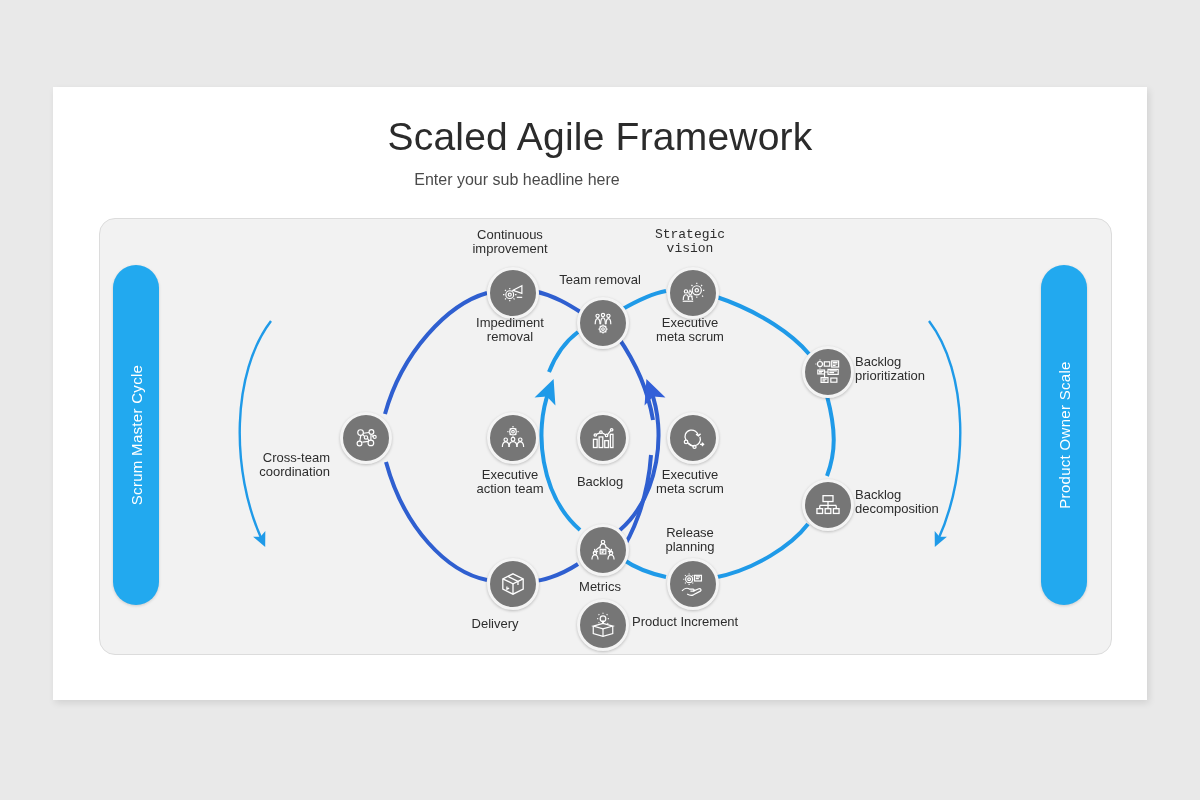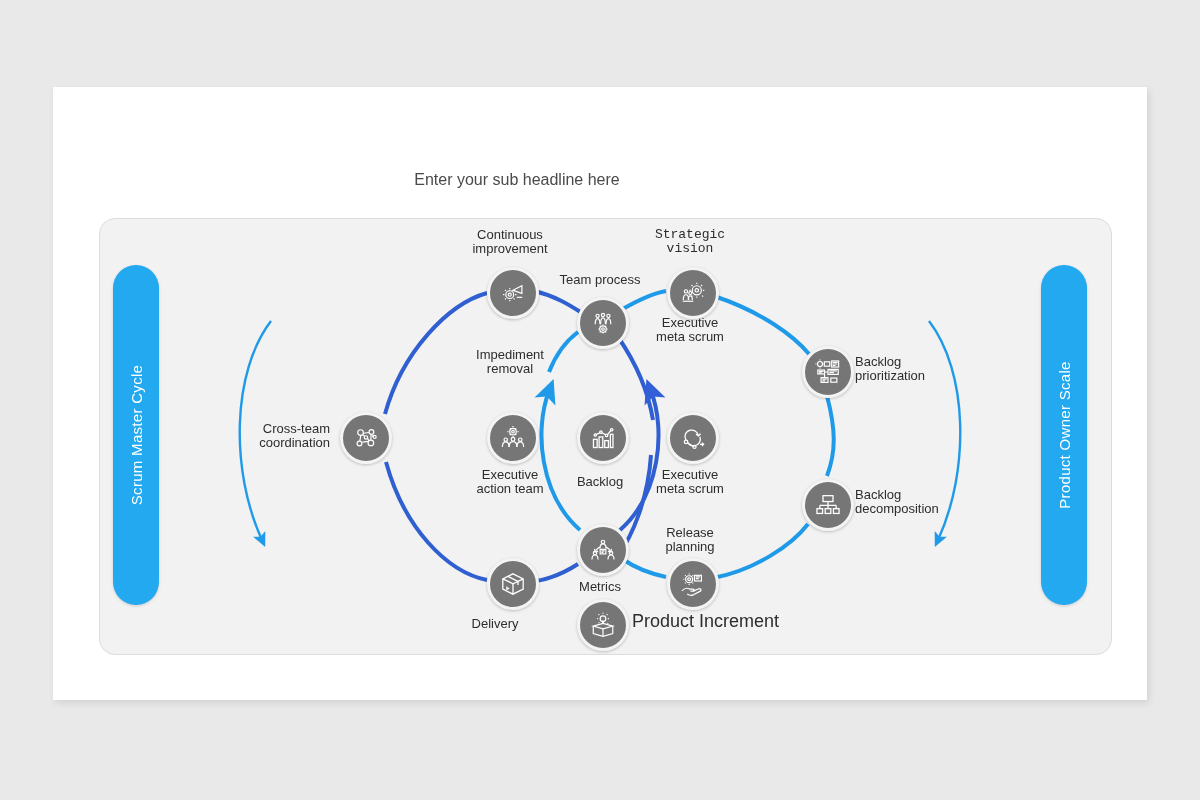--- a/index.html
+++ b/index.html
@@ -120,31 +120,32 @@
 
   
   .nlabel {
     position: absolute;
     font-size: 13px;
     line-height: 13.5px;
     color: #2d2d2d;
     white-space: pre-line;
   }
   .nlabel.c  { transform: translateX(-50%); text-align: center; }
-  .nlabel.l  { transform: translateX(-100%); text-align: right; }
+  .nlabel.l  { transform: translateX(-100%); text-align: right; margin-top: 29px; }
   .nlabel.r  { text-align: left; }
-  .nlabel.big { font-size: 18px; }
+  .nlabel.big { font-size: 13px; }
 </style>
 </head>
 <body>
 
 <div id="stage">
 
   <div id="slide">
 
+    <div id="slide-title">Scaled Agile Framework</div>
     <div id="slide-subtitle">Enter your sub headline here</div>
 
     <div id="panel"></div>
   </div>
 
   <div class="side-pill" id="pill-left">
     <span class="side-pill-label">Scrum Master Cycle</span>
   </div>
 
   <div class="side-pill" id="pill-right">
@@ -356,23 +357,23 @@
       <path d="M12,1.6 L12,0.6 M7.6,6.2 L6.6,6.2 M17.4,6.2 L16.4,6.2
                M8.6,2.8 L7.9,2.1 M16.1,10.3 L16.8,11 M15.4,2.8 L16.1,2.1 M8.6,9.6 L7.9,10.3"></path>
       <path d="M3,13 L12,10.6 L21,13 L12,15.6 Z"></path>
       <path d="M3,13 L3,20 L12,22.4 L21,20 L21,13"></path>
       <path d="M12,15.6 L12,22.4"></path>
     </svg>
   </div>
 
   <div class="nlabel c" style="left:510px; top:228px;">Continuous
 improvement</div>
-  <div class="nlabel c" style="left:510px; top:316px;margin-top:32px;">Impediment
+  <div class="nlabel c" style="left:510px; top:316px;">Impediment
 removal</div>
-  <div class="nlabel c" style="left:600px; top:273px;">Team process</div>
+  <div class="nlabel c" style="left:600px; top:273px;">Team removal</div>
   <div class="nlabel c" style="left:690px; top:228px;font-family:Liberation Mono, monospace;">Strategic
 vision</div>
   <div class="nlabel c" style="left:690px; top:316px;">Executive
 meta scrum</div>
   <div class="nlabel l" style="left:330px; top:422px;">Cross-team
 coordination</div>
   <div class="nlabel r" style="left:855px; top:355px;">Backlog
 prioritization</div>
   <div class="nlabel r" style="left:855px; top:488px;">Backlog
 decomposition</div>

